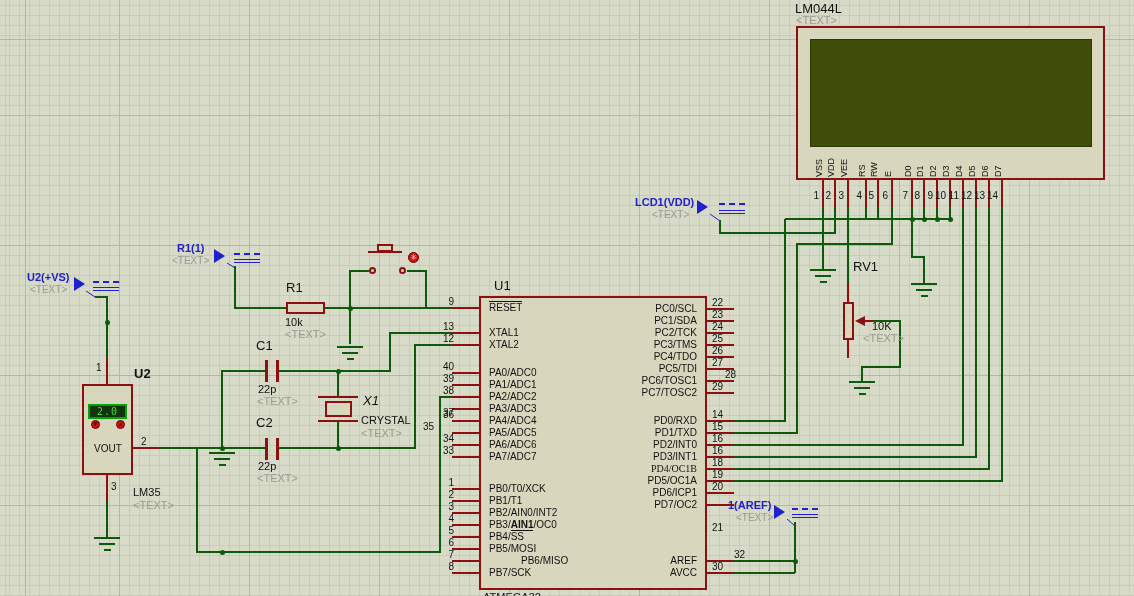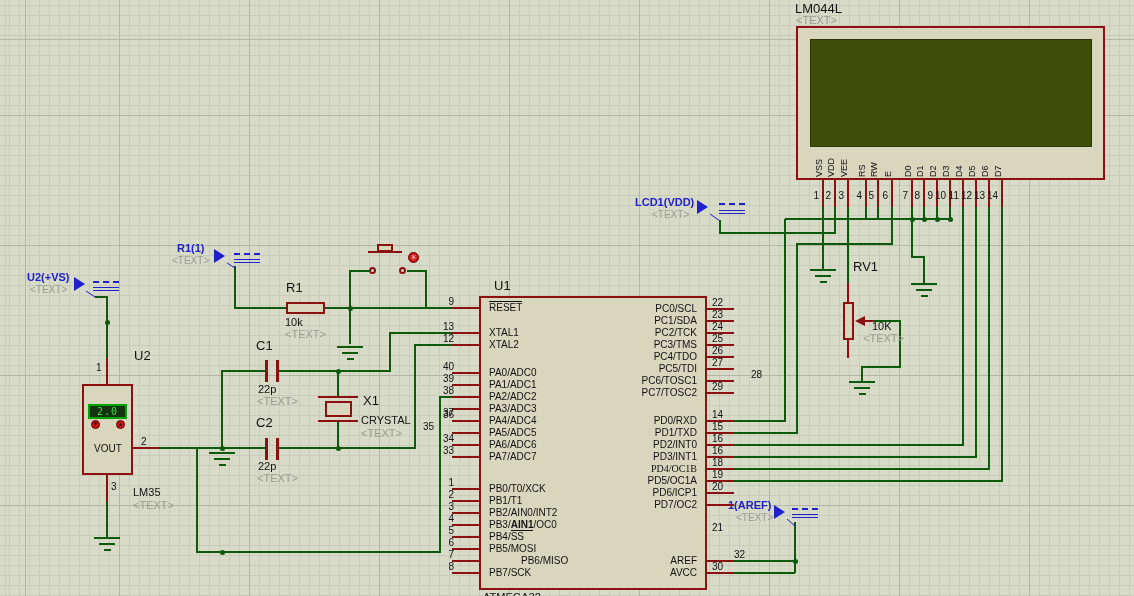--- a/index.html
+++ b/index.html
@@ -98,21 +98,21 @@
   <div class="abs ph" style="left:796px;top:14px;">&lt;TEXT&gt;</div>
   <div class="abs body-box" style="left:796px;top:26px;width:309px;height:154px;"></div>
   <div class="abs lcd-screen" style="left:810px;top:39px;width:282px;height:108px;"></div>
   <div id="lcd-pins"></div>
 
   <div class="abs ref" style="left:494px;top:278px;">U1</div>
   <div class="abs body-box" style="left:479px;top:296px;width:228px;height:294px;"></div>
   <div class="abs val" style="left:483px;top:591px;">ATMEGA32</div>
   <div id="mcu-pins"></div>
 
-  <div class="abs ref" style="left:134px;top:348px;">U2</div>
+  <div class="abs ref" style="left:134px;top:366px;font-weight:bold;">U2</div>
   <div class="abs body-box" style="left:82px;top:384px;width:51px;height:91px;"></div>
   <div class="abs seg-display" style="left:88px;top:404px;width:39px;height:15px;">2.0</div>
   <div class="abs adj-btn" style="left:91px;top:420px;">▼</div>
   <div class="abs adj-btn" style="left:116px;top:420px;">▲</div>
   <div class="abs pin-label" style="left:94px;top:443px;">VOUT</div>
   <div class="abs pin-num" style="left:96px;top:362px;">1</div>
   <div class="abs pin-num" style="left:141px;top:436px;">2</div>
   <div class="abs pin-num" style="left:111px;top:481px;">3</div>
   <div class="abs val" style="left:133px;top:486px;">LM35</div>
   <div class="abs ph" style="left:133px;top:499px;">&lt;TEXT&gt;</div>
@@ -132,21 +132,21 @@
   <div class="abs stub" style="left:276px;top:360px;width:3px;height:22px;"></div>
   <div class="abs val" style="left:258px;top:383px;">22p</div>
   <div class="abs ph" style="left:257px;top:395px;">&lt;TEXT&gt;</div>
   <div class="abs ref" style="left:256px;top:415px;">C2</div>
   <div class="abs stub" style="left:265px;top:438px;width:3px;height:22px;"></div>
   <div class="abs stub" style="left:276px;top:438px;width:3px;height:22px;"></div>
   <div class="abs val" style="left:258px;top:460px;">22p</div>
   <div class="abs ph" style="left:257px;top:472px;">&lt;TEXT&gt;</div>
 
   <div class="abs body-box" style="left:325px;top:401px;width:27px;height:16px;"></div>
-  <div class="abs ref" style="left:363px;top:393px;">X1</div>
+  <div class="abs ref" style="left:363px;top:393px;font-style:italic;">X1</div>
   <div class="abs val" style="left:361px;top:414px;">CRYSTAL</div>
   <div class="abs ph" style="left:361px;top:427px;">&lt;TEXT&gt;</div>
 
   <div class="abs ref" style="left:853px;top:259px;">RV1</div>
   <div class="abs body-box" style="left:843px;top:302px;width:11px;height:38px;"></div>
   <div class="abs val" style="left:872px;top:320px;">10K</div>
   <div class="abs ph" style="left:863px;top:332px;">&lt;TEXT&gt;</div>
 
   <div>
     <div class="abs flag-label" style="left:27px;top:271px;">U2(+VS)</div>
@@ -248,21 +248,21 @@
     <div class="abs stub" style="left: 707px; top: 344px; width: 27px; height: 2px; position: absolute;"></div>
     <div class="abs pin-num" style="left: 712px; top: 333px; width: 24px; position: absolute;">25</div>
     <div class="abs pin-label" style="left: 497px; top: 339px; width: 200px; text-align: right; position: absolute;">PC3/TMS</div>
     <div class="abs stub" style="left: 707px; top: 356px; width: 27px; height: 2px; position: absolute;"></div>
     <div class="abs pin-num" style="left: 712px; top: 345px; width: 24px; position: absolute;">26</div>
     <div class="abs pin-label" style="left: 497px; top: 351px; width: 200px; text-align: right; position: absolute;">PC4/TDO</div>
     <div class="abs stub" style="left: 707px; top: 368px; width: 27px; height: 2px; position: absolute;"></div>
     <div class="abs pin-num" style="left: 712px; top: 357px; width: 24px; position: absolute;">27</div>
     <div class="abs pin-label" style="left: 497px; top: 363px; width: 200px; text-align: right; position: absolute;">PC5/TDI</div>
     <div class="abs stub" style="left: 707px; top: 380px; width: 27px; height: 2px; position: absolute;"></div>
-    <div class="abs pin-num" style="left: 751px; top: 369px; width: 24px; position: absolute;">28</div>
+    <div class="abs pin-num" style="left: 712px; top: 369px; width: 24px; position: absolute; text-align: right;">28</div>
     <div class="abs pin-label" style="left: 497px; top: 375px; width: 200px; text-align: right; position: absolute;">PC6/TOSC1</div>
     <div class="abs stub" style="left: 707px; top: 392px; width: 27px; height: 2px; position: absolute;"></div>
     <div class="abs pin-num" style="left: 712px; top: 381px; width: 24px; position: absolute;">29</div>
     <div class="abs pin-label" style="left: 497px; top: 387px; width: 200px; text-align: right; position: absolute;">PC7/TOSC2</div>
     <div class="abs stub" style="left: 707px; top: 420px; width: 27px; height: 2px; position: absolute;"></div>
     <div class="abs pin-num" style="left: 712px; top: 409px; width: 24px; position: absolute;">14</div>
     <div class="abs pin-label" style="left: 497px; top: 415px; width: 200px; text-align: right; position: absolute;">PD0/RXD</div>
     <div class="abs stub" style="left: 707px; top: 432px; width: 27px; height: 2px; position: absolute;"></div>
     <div class="abs pin-num" style="left: 712px; top: 421px; width: 24px; position: absolute;">15</div>
     <div class="abs pin-label" style="left: 497px; top: 427px; width: 200px; text-align: right; position: absolute;">PD1/TXD</div>

